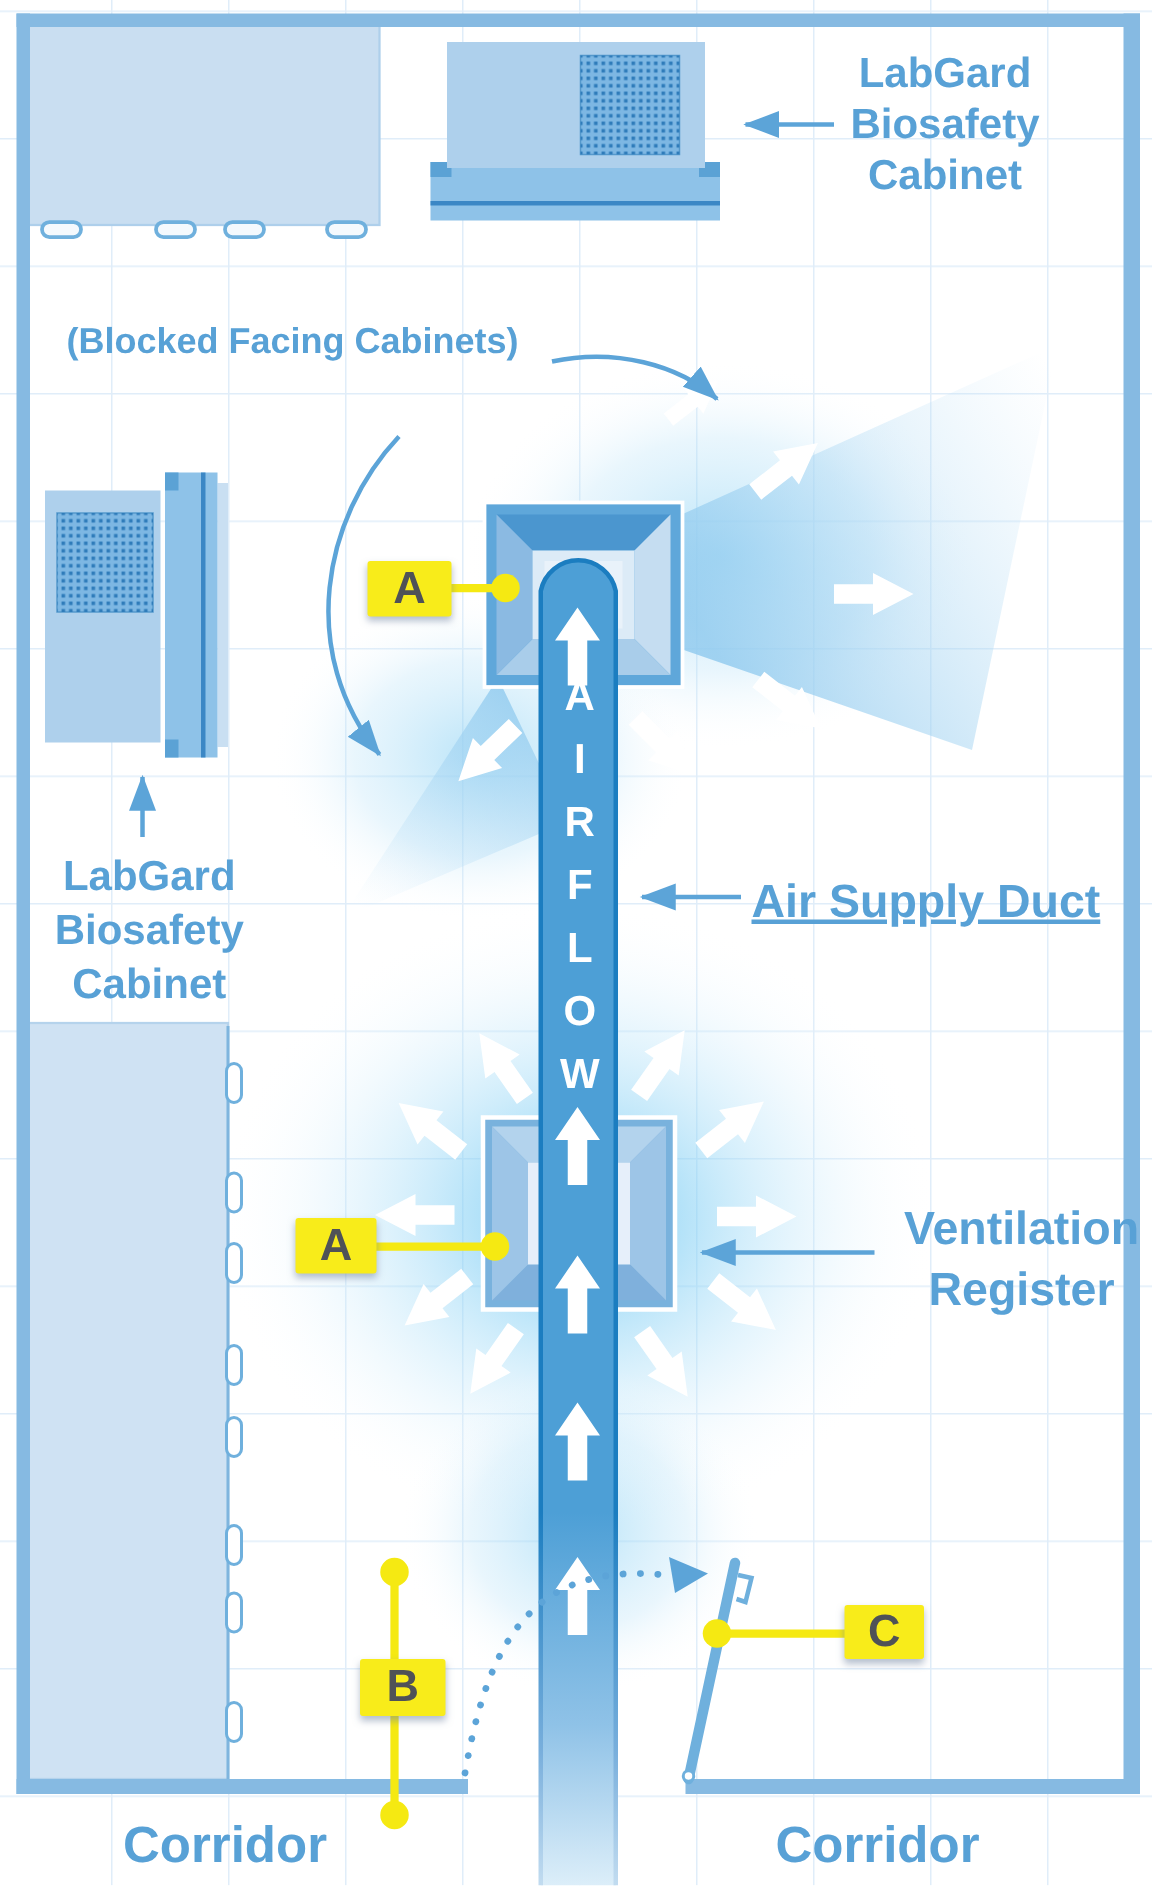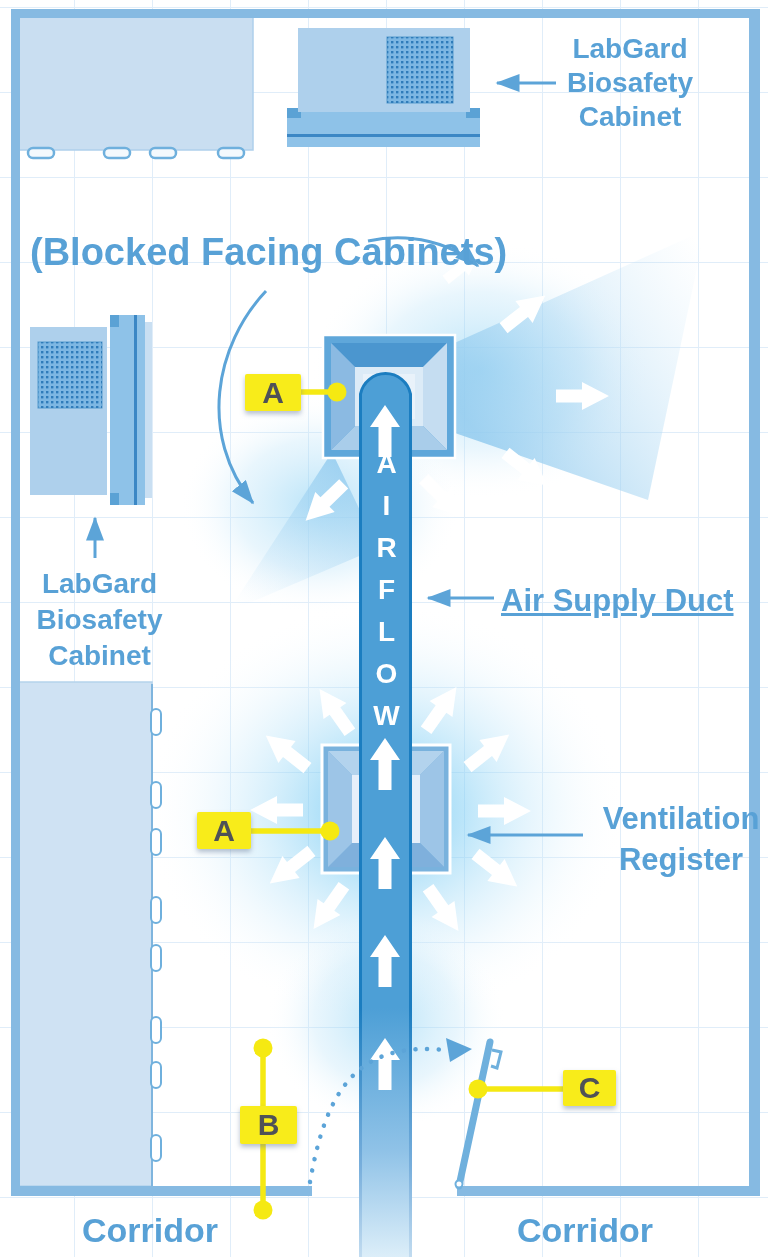--- a/index.html
+++ b/index.html
@@ -223,21 +223,21 @@
   </g>
 </svg>
 
 <div class="blue-label center" style="left:545px;top:32px;width:170px;font-size:28px;line-height:34px;">
   <span class="blk">LabGard</span>
   <span class="blk">Biosafety</span>
   <span class="blk">Cabinet</span>
 </div>
 
 <div class="blue-label center" style="left:30px;top:212px;width:330px;">
-  <span class="blk" style="font-size:38px;margin-top:18px;">(Blocked Facing Cabinets)</span>
+  <span class="blk" style="font-size:24px;margin-top:2px;">(Blocked Facing Cabinets)</span>
 </div>
 
 <div class="blue-label center" style="left:22px;top:566px;width:155px;font-size:28px;line-height:36px;">
   <span class="blk">LabGard</span>
   <span class="blk">Biosafety</span>
   <span class="blk">Cabinet</span>
 </div>
 
 <div class="blue-label" style="left:501px;top:582px;font-size:31px;text-decoration:underline;">Air Supply Duct</div>
 

